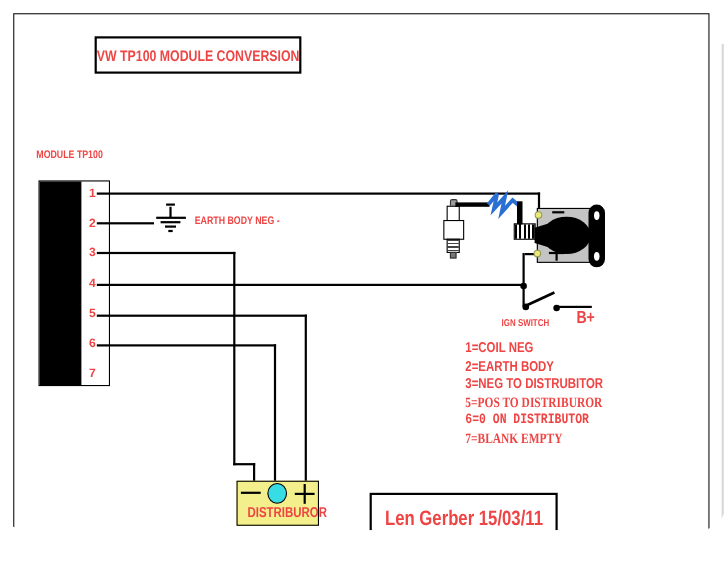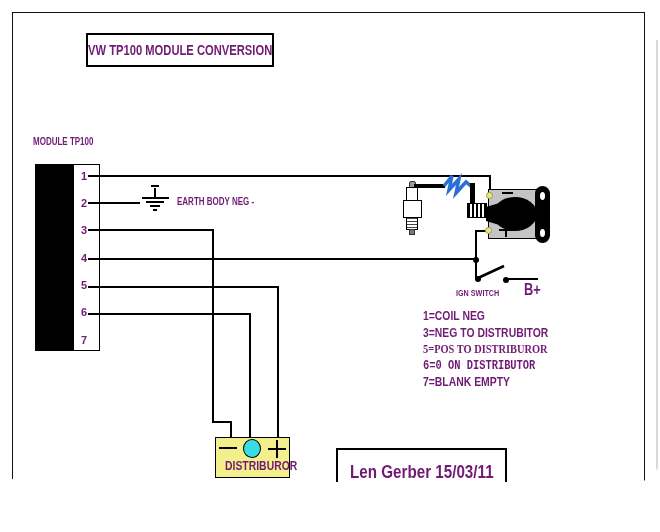--- a/index.html
+++ b/index.html
@@ -1,17 +1,17 @@
 <!DOCTYPE html>
 <html><head>
 <meta charset="utf-8">
 <style>
   html,body{margin:0;padding:0;background:#fff;}
   .canvas{position:relative;width:660px;height:482px;background:#ffffff;overflow:hidden;
-          font-family:"Liberation Sans",sans-serif;font-weight:bold;color:#701a75;border-radius:24px;}
+          font-family:"Liberation Sans",sans-serif;font-weight:bold;color:#ef4444;border-radius:24px;}
   .frame{position:absolute;left:12px;top:12px;width:631px;height:505px;border:1px solid #111;}
   .w{position:absolute;background:#000;}
   .t{position:absolute;white-space:nowrap;line-height:1;}
   .cx{display:inline-block;transform:scaleX(0.8);transform-origin:0 50%;white-space:nowrap;}
   .cxc{display:inline-block;transform:scaleX(0.8);transform-origin:center;white-space:nowrap;}
   .box{position:absolute;border:2px solid #000;background:#fff;display:flex;align-items:center;justify-content:center;}
   .dot{position:absolute;width:6px;height:6px;background:#000;border-radius:50%;}
   .term{position:absolute;width:7px;height:7px;border-radius:50%;background:#e9e87d;border:1px solid #9a9a52;box-sizing:border-box;}
   .edge{position:absolute;background:#d9d9d9;}
 </style>
@@ -109,24 +109,25 @@
   </svg>
   <div class="t" style="left:456px;top:289px;font-size:9px;">
     <span class="cx">IGN SWITCH</span>
   </div>
   <div class="t" style="left:524px;top:282px;font-size:16px;">
     <span class="cx">B+</span>
   </div>
 
   <div style="position:absolute;left:423px;top:308px;font-size:13px;">
     <div style="height:16.6px;"><span class="cx">1=COIL NEG</span></div>
+    <div style="height:16.6px;"><span class="cx">2=EARTH BODY</span></div>
     <div style="height:16.6px;"><span class="cx">3=NEG TO DISTRUBITOR</span></div>
     <div style="height:16.6px;font-family:Liberation Serif, serif;"><span class="cx">5=POS TO DISTRIBUROR</span></div>
     <div style="height:16.6px;font-family:Liberation Mono, monospace;"><span class="cx">6=0 ON DISTRIBUTOR</span></div>
-    <div style="height:16.6px;"><span class="cx">7=BLANK EMPTY</span></div>
+    <div style="height:16.6px;font-family:Liberation Serif, serif;"><span class="cx">7=BLANK EMPTY</span></div>
   </div>
 
   <div style="position:absolute;left:215px;top:437px;width:75px;height:41px;background:#f2ef8c;border:1px solid #000;box-sizing:border-box;"></div>
   <div class="w" style="left:219px;top:447px;width:18px;height:2px;"></div>
   <div style="position:absolute;left:243px;top:439px;width:18px;height:19px;background:#38dce4;border:1px solid #000;border-radius:50%;box-sizing:border-box;"></div>
   <div class="w" style="left:268px;top:448px;width:18px;height:2px;"></div>
   <div class="w" style="left:276px;top:440px;width:2px;height:18px;"></div>
   <div class="t" style="left:216px;top:459px;width:73px;text-align:center;font-size:13px;">
     <span class="cxc">DISTRIBUROR</span>
   </div>

